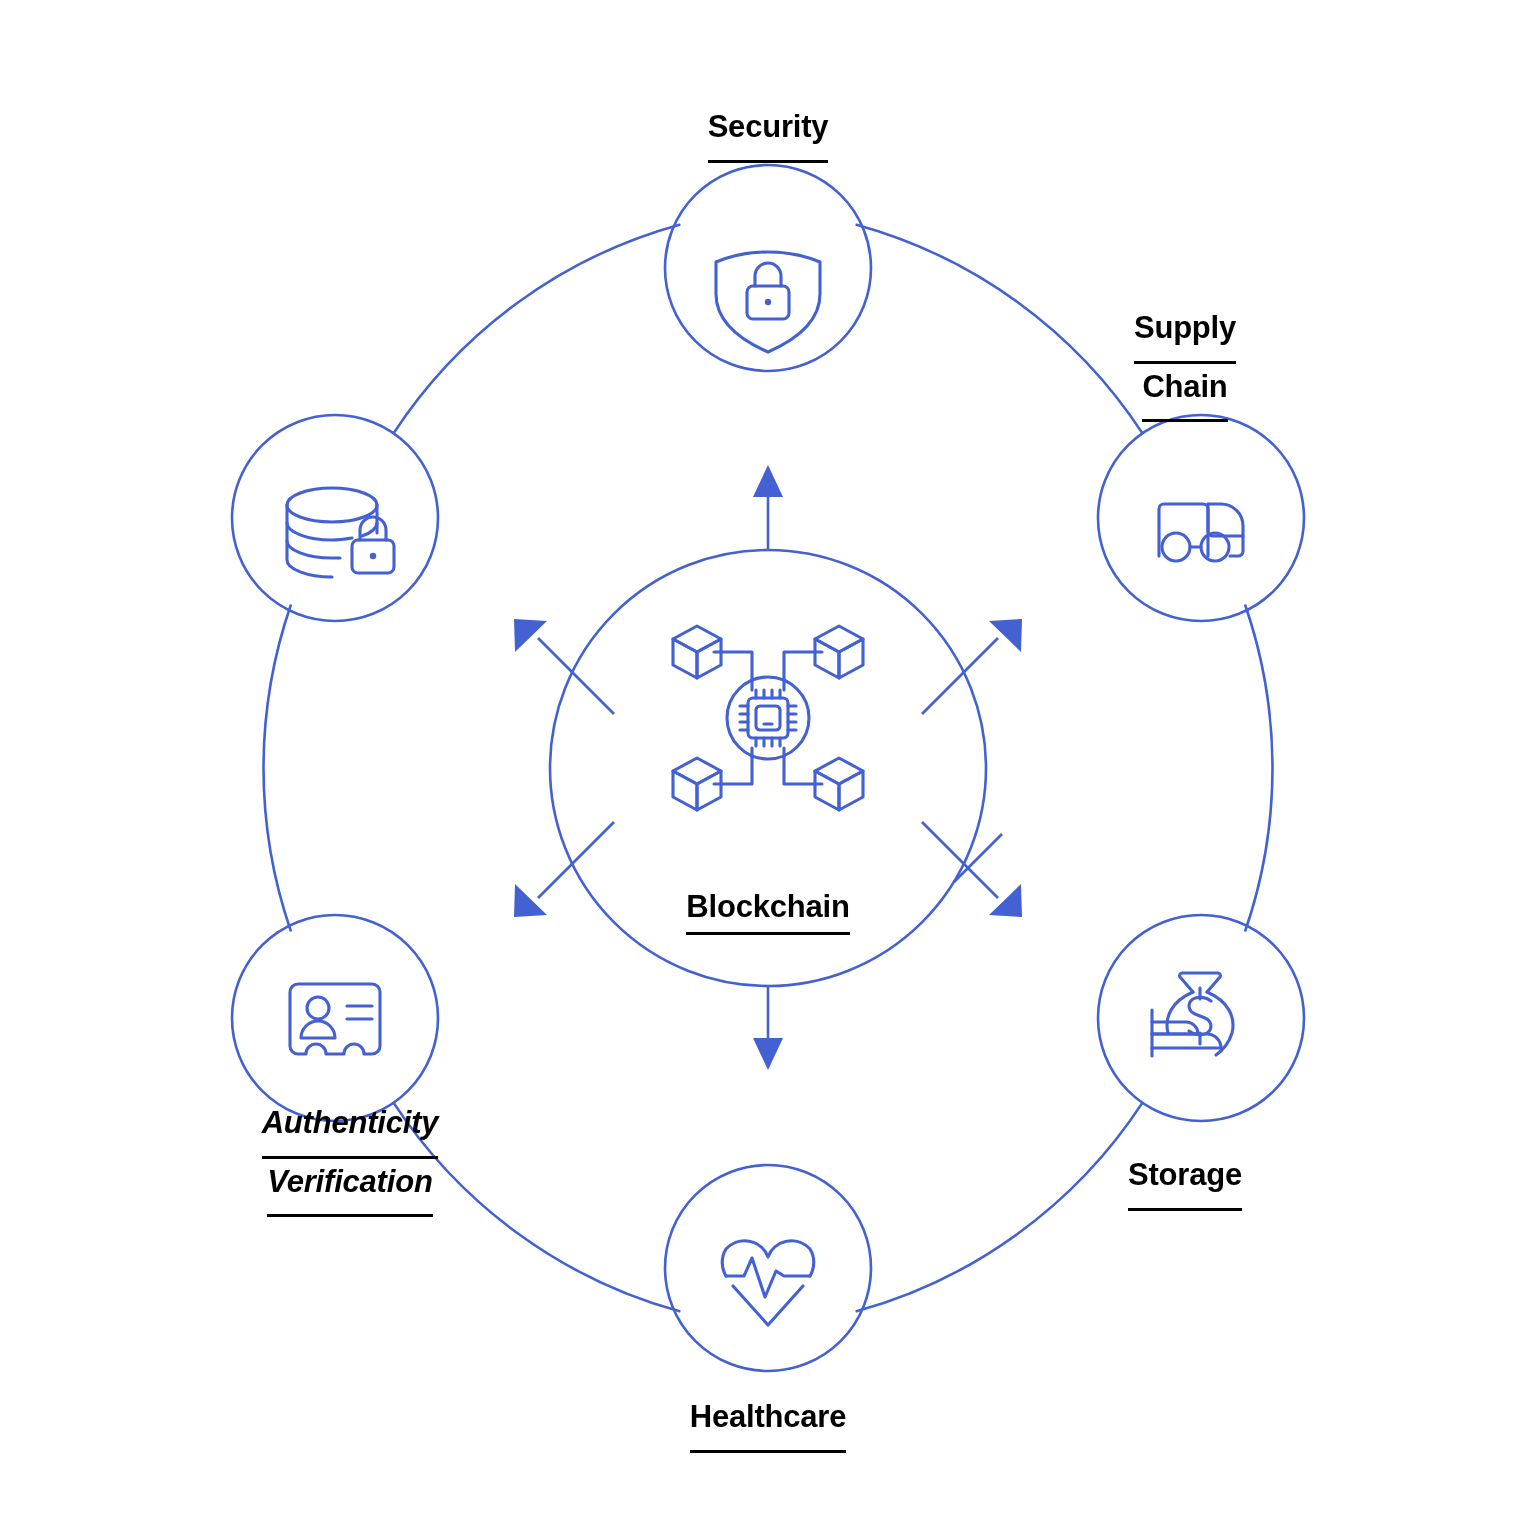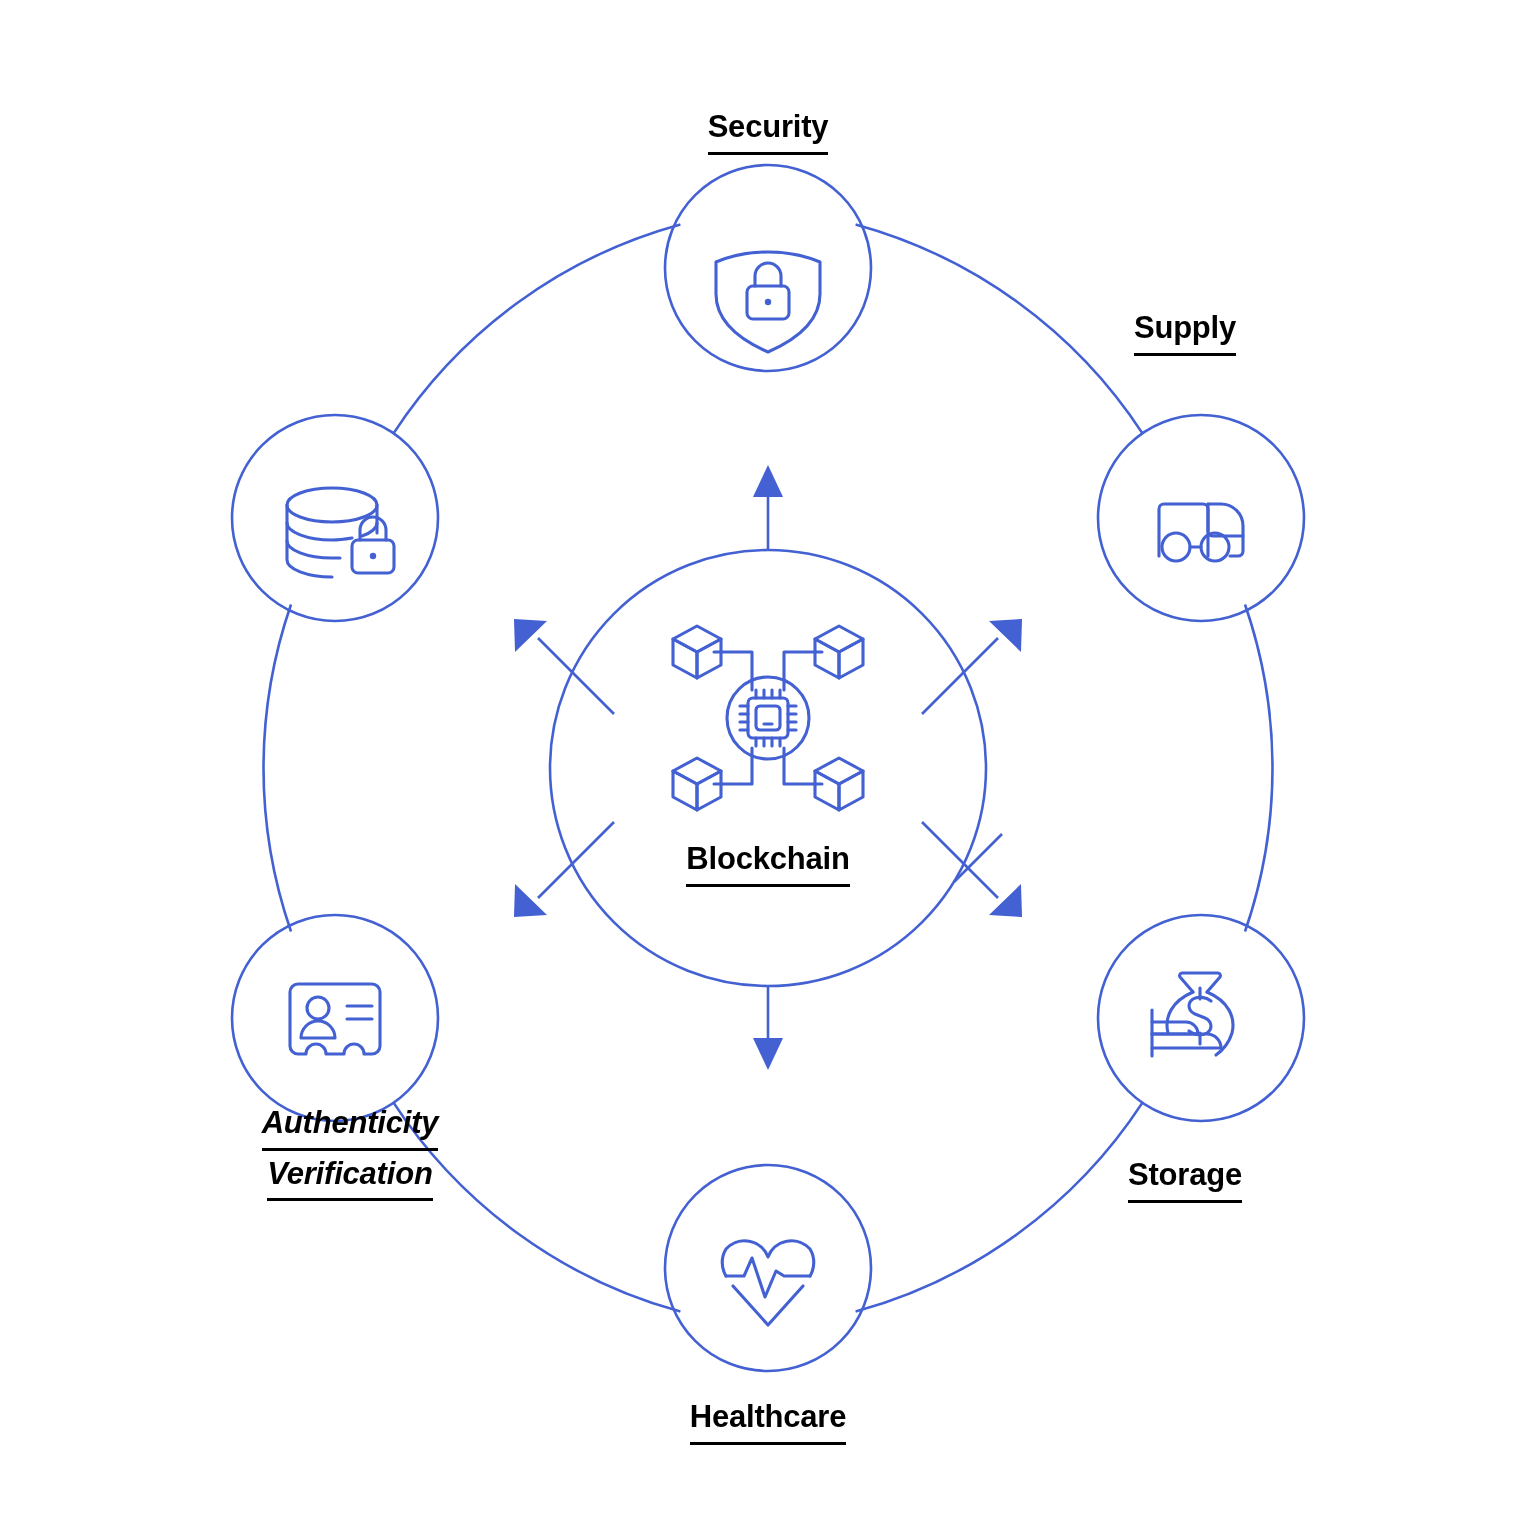--- a/index.html
+++ b/index.html
@@ -37,38 +37,39 @@
     letter-spacing: -0.2px;
     white-space: nowrap;
     font-family: "Liberation Sans", sans-serif;
   }
   .lbl .ln {
     display: block;
   }
   .lbl .ln span {
     display: inline-block;
     border-bottom: 3px solid #000000;
-    padding-bottom: 2px;
+    padding-bottom: 10px;
   }
   .center-lbl {
     position: absolute;
     text-align: center;
     color: #000000;
     font-weight: 700;
     font-size: 31px;
     line-height: 1.47;
     letter-spacing: -0.2px;
     white-space: nowrap;
     font-family: "Liberation Sans", sans-serif;
   }
   .center-lbl .ln { display: block; }
   .center-lbl .ln span {
     display: inline-block;
     border-bottom: 3px solid #000000;
     padding-bottom: 2px;
+    margin-top: 48px;
   }
 </style>
 </head>
 <body>
 
 <div id="stage">
 
   <svg id="diagram" viewBox="0 0 1536 1536">
     <defs>
       
@@ -245,20 +246,21 @@
   <div class="center-lbl" style="left:568px; top:836px; width:400px;">
     <span class="ln"><span>Blockchain</span></span>
   </div>
 
   <div class="lbl" style="left:618px; top:104px; width:300px;">
     <span class="ln"><span>Security</span></span>
   </div>
 
   <div class="lbl" style="left:1035px; top:305px; width:300px;">
     <span class="ln"><span>Supply</span></span>
+    <span class="ln"><span>Chain</span></span>
   </div>
 
   <div class="lbl" style="left:1035px; top:1152px; width:300px;">
     <span class="ln"><span>Storage</span></span>
   </div>
 
   <div class="lbl" style="left:618px; top:1394px; width:300px;">
     <span class="ln"><span>Healthcare</span></span>
   </div>
 

